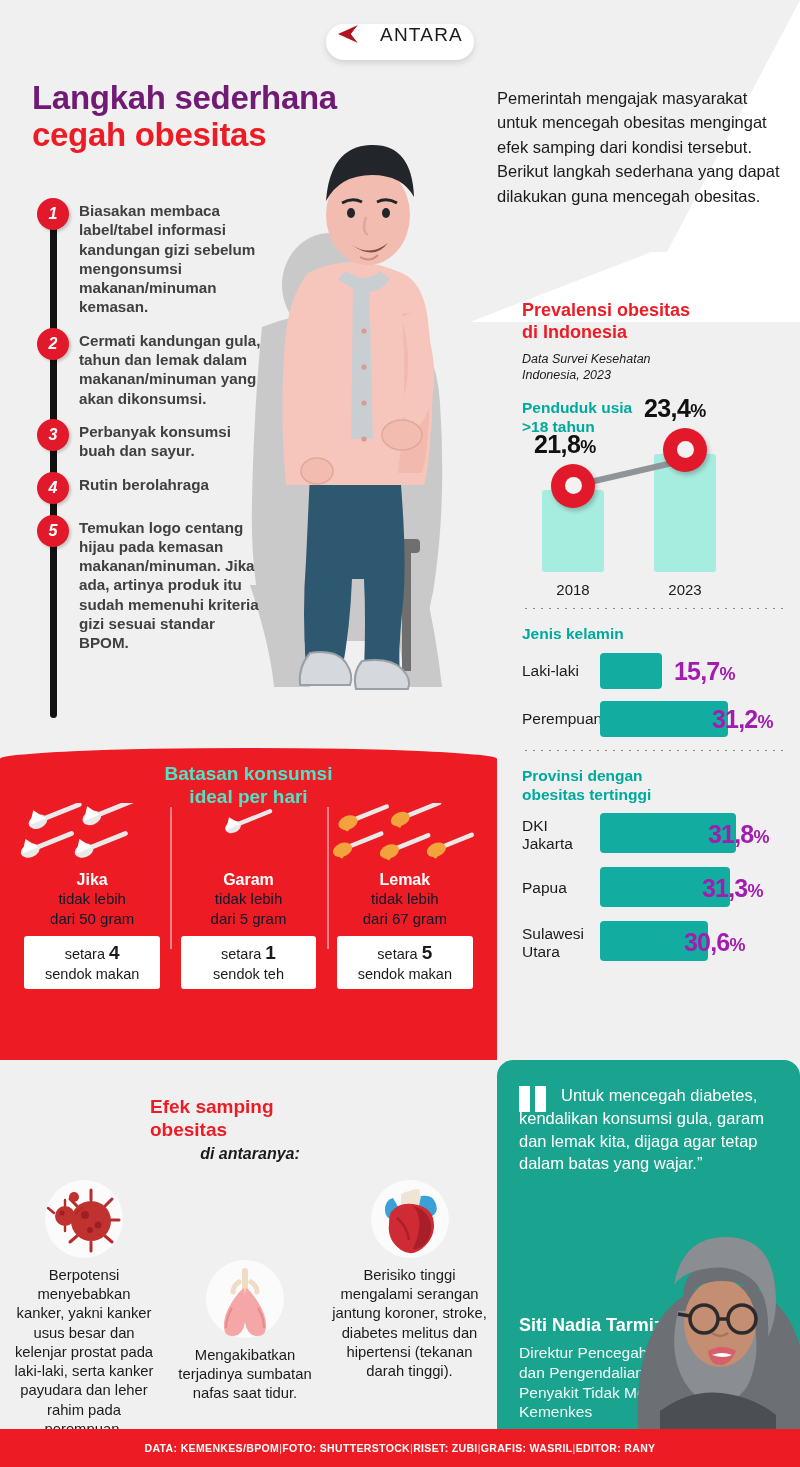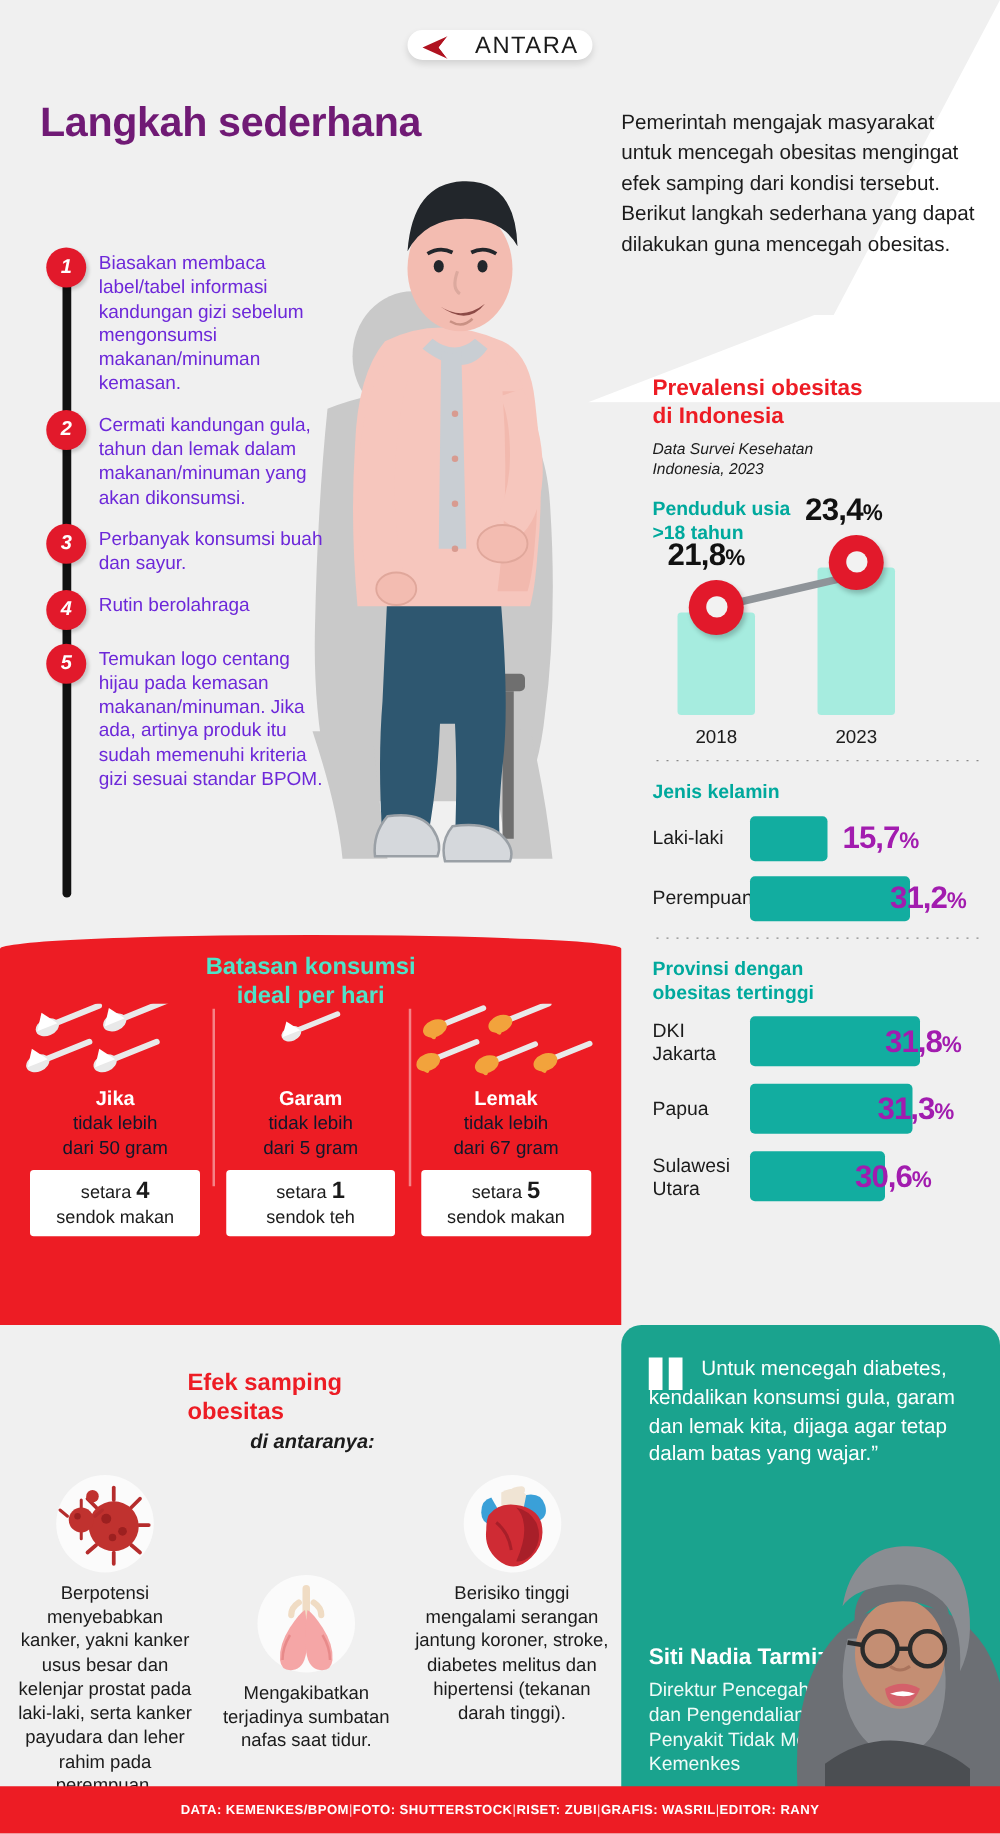--- a/index.html
+++ b/index.html
@@ -30,23 +30,23 @@
     right: 0; top: 252px;
     width: 330px; height: 70px;
     background: #ffffff;
     clip-path: polygon(100% 0, 100% 100%, 0 100%, 55% 0);
     z-index: 1;
   }
 
   
   .logo-pill {
     position: absolute; left: 326px; top: 24px;
-    width: 148px; height: 24px;
+    width: 148px; height: 36px;
     background: #fff; border-radius: 20px;
-    display: flex; align-items: flex-end; justify-content: center;
+    display: flex; align-items: flex-start; justify-content: center;
     gap: 21px;
     box-shadow: 0 3px 6px rgba(0,0,0,.13);
     z-index: 6;
   }
   .logo-mark { width: 22px; height: 20px; display:block; }
   .logo-text {
     font-size: 19px; letter-spacing: 1.2px; color: #1b1b1b; font-weight: 400;
   }
 
   
@@ -83,22 +83,23 @@
   .badge {
     flex: 0 0 auto; width: 32px; height: 32px; border-radius: 50%;
     background: #e2192b; color: #fff;
     font-size: 16px; font-weight: bold; font-style: italic;
     display: flex; align-items: center; justify-content: center;
     margin-left: 7px; z-index: 2;
     box-shadow: 2px 2px 3px rgba(0,0,0,.18);
   }
   .step-text {
     margin-left: 10px; padding-top: 3px;
-    font-size: 15.2px; line-height: 1.27; color: #6d28d9;
+    font-size: 15.2px; line-height: 1.27; color: #404040;
     width: 185px;
+    font-weight: bold;
   }
 
   
   .stats { position: absolute; left: 522px; top: 300px; width: 262px; z-index: 5; }
   .stat-title { font-size: 18px; font-weight: bold; color: #ed1c24; line-height: 1.22; }
   .stat-sub { font-size: 12.5px; font-style: italic; color: #1b1b1b; line-height: 1.28; margin-top: 7px; }
   .stat-group-title { font-size: 15.5px; font-weight: bold; color: #00a99d; line-height: 1.22; margin-top: 16px; }
 
   
   .trend { position: relative; height: 155px; margin-top: 6px; }
@@ -269,20 +270,21 @@
       <path d="M152 98 q10 -6 20 -1" stroke="#22262b" stroke-width="3" fill="none"></path>
       <path d="M187 97 q10 -5 20 1" stroke="#22262b" stroke-width="3" fill="none"></path>
       <path d="M176 112 q-5 14 2 18" stroke="#dca99e" stroke-width="2.5" fill="none"></path>
       <path d="M162 140 q18 12 36 -2 q-14 18 -36 2z" fill="#8c4a46"></path>
       <path d="M170 152 q10 6 18 -2" stroke="#c99184" stroke-width="2" fill="none"></path>
     </g>
   </svg>
 
   <div class="headline">
     <div class="l1">Langkah sederhana</div>
+    <div class="l2">cegah obesitas</div>
   </div>
 
   <div class="intro">Pemerintah mengajak masyarakat untuk mencegah obesitas mengingat efek samping dari kondisi tersebut. Berikut langkah sederhana yang dapat dilakukan guna mencegah obesitas.</div>
 
   <div class="steps">
     <div class="spine"></div>
     <div class="step">
       <div class="badge">1</div>
       <div class="step-text">Biasakan membaca label/tabel informasi kandungan gizi sebelum mengonsumsi makanan/minuman kemasan.</div>
     </div>

